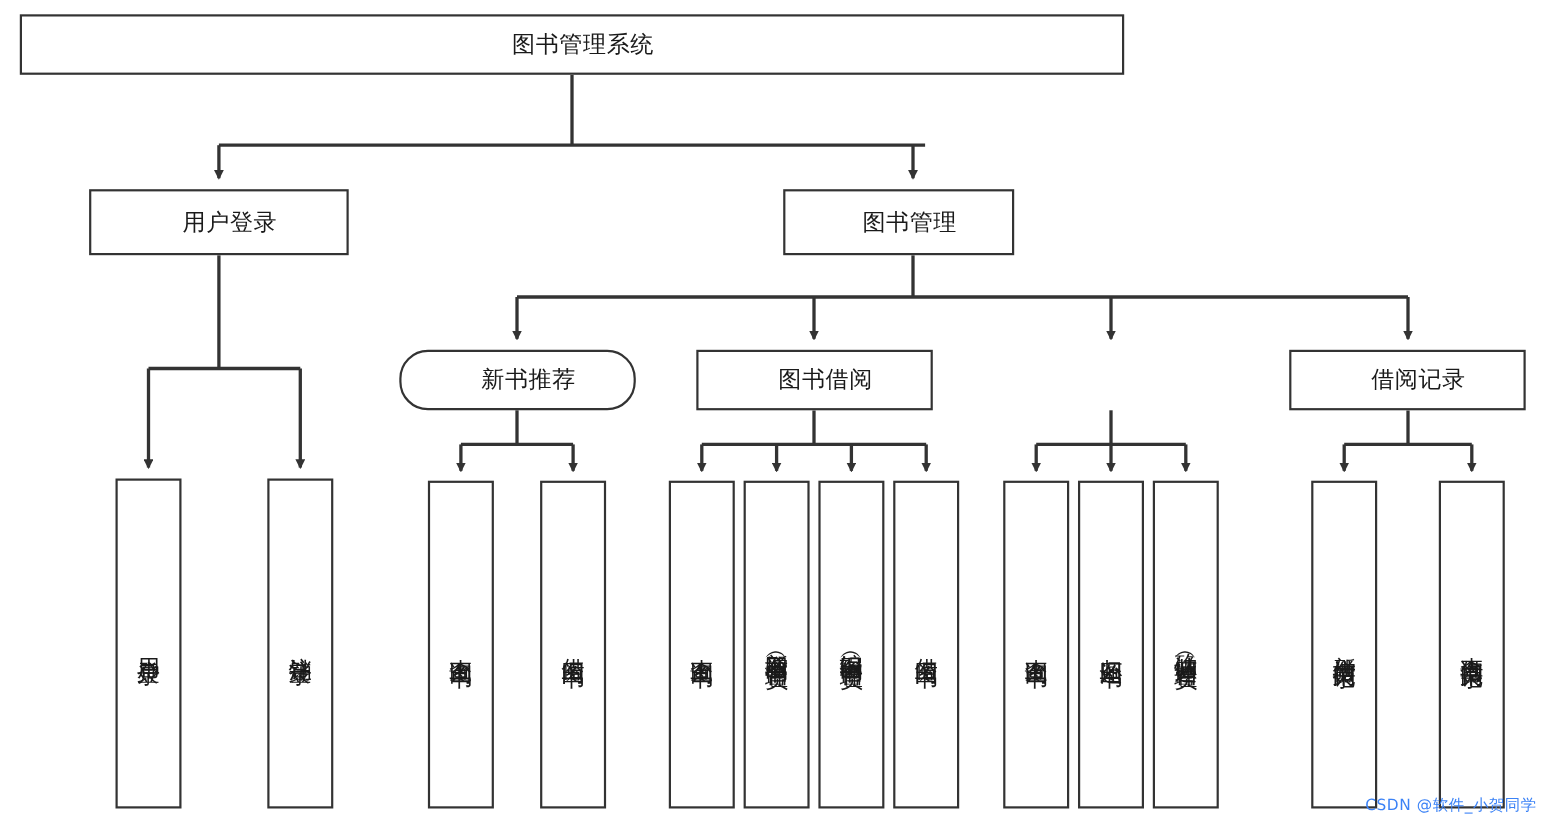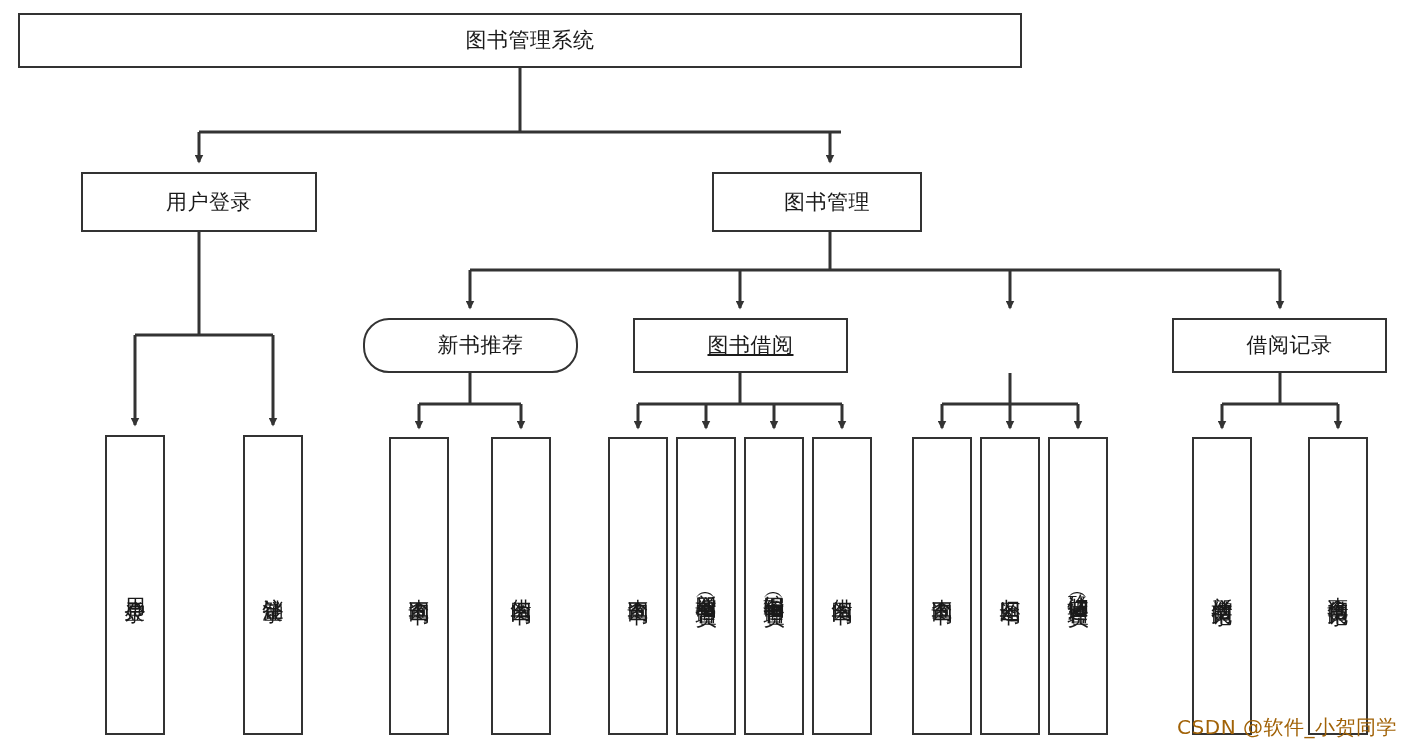--- a/index.html
+++ b/index.html
@@ -56,22 +56,22 @@
     text-orientation: upright;
     font-size: 21px;
     line-height: 1.05;
     letter-spacing: 2px;
     white-space: nowrap;
   }
   #watermark {
     position: absolute;
     right: 8px;
     bottom: 6px;
-    font-size: 20px;
-    color: #a16207;
+    font-size: 14px;
+    color: #3b82f6;
     letter-spacing: 0.5px;
     white-space: nowrap;
     margin-top: 17px;
   }
 </style>
 </head>
 <body>
 
 <div id="canvas">
 
@@ -132,21 +132,21 @@
   <div class="node horizontal" style="left:81px; top:172px; width:236px; height:60px;">
     <span class="node-label">用户登录</span>
   </div>
   <div class="node horizontal" style="left:712px; top:172px; width:210px; height:60px;">
     <span class="node-label">图书管理</span>
   </div>
 
   <div class="node horizontal" style="left:363px; top:318px; width:215px; height:55px;border-radius:26px;">
     <span class="node-label">新书推荐</span>
   </div>
-  <div class="node horizontal" style="left:633px; top:318px; width:215px; height:55px;text-decoration:underline;">
+  <div class="node horizontal" style="left:633px; top:318px; width:215px; height:55px;">
     <span class="node-label">图书借阅</span>
   </div>
   <div class="node horizontal" style="left:1172px; top:318px; width:215px; height:55px;">
     <span class="node-label">借阅记录</span>
   </div>
 
   <div class="node vertical" style="left:105px; top:435px; width:60px; height:300px;">
     <span class="node-label">用户登录</span>
   </div>
   <div class="node vertical" style="left:243px; top:435px; width:60px; height:300px;">

